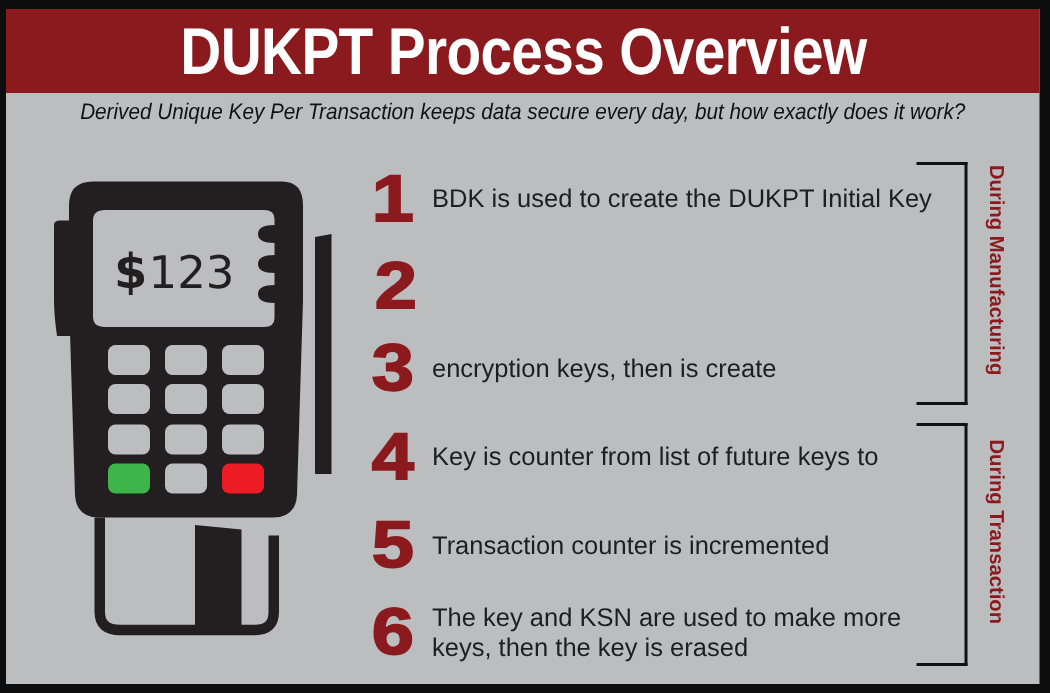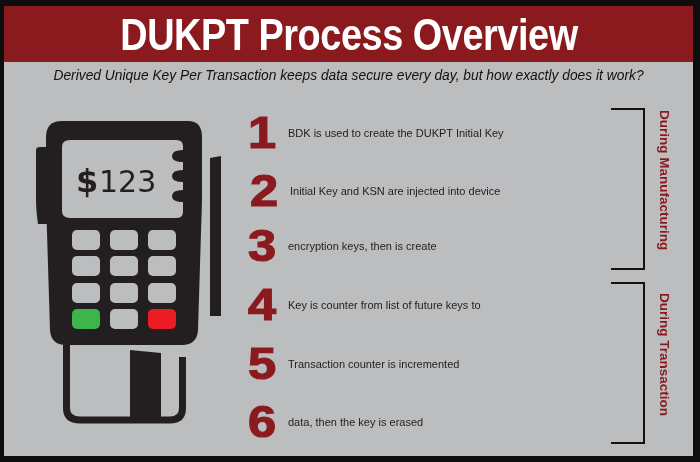--- a/index.html
+++ b/index.html
@@ -4,21 +4,21 @@
   <style>
     html, body { margin: 0; padding: 0; }
     body { width: 700px; height: 462px; background: #0d0d0d; position: relative; overflow: hidden; font-family: "Liberation Sans", sans-serif; }
     .frame { position: absolute; left: 4px; top: 6px; width: 689px; height: 450px; background: #bcbdbf; }
     .banner { position: absolute; left: 0; top: 0; width: 689px; height: 56px; background: #8b1a1e; display: flex; align-items: center; justify-content: center; }
     .banner-title { color: #ffffff; font-family: "Liberation Sans", sans-serif; font-weight: bold; font-size: 44px; letter-spacing: -0.5px; transform: scaleX(0.86); transform-origin: center; white-space: nowrap; line-height: 1; margin-top: 2px; }
     .subtitle { position: absolute; left: 0; top: 60px; width: 689px; text-align: center; font-style: italic; font-size: 15px; color: #111; transform: scaleX(0.92); transform-origin: center; white-space: nowrap; }
     .terminal { position: absolute; left: 0; top: 0; }
     .step { position: absolute; left: 244px; display: flex; align-items: center; }
     .step-num { width: 36px; font-family: "Liberation Sans", sans-serif; font-weight: bold; font-size: 44px; color: #8b1a1e; line-height: 1; text-align: center; transform: scaleX(1.15); margin-right: 8px; -webkit-text-stroke: 1.2px #8b1a1e; }
-    .step-text { font-size: 11px; color: #1e1e1e; line-height: 20px; white-space: nowrap; }
+    .step-text { font-size: 17px; color: #1e1e1e; line-height: 20px; white-space: nowrap; }
     .bracket { position: absolute; border: 2px solid #111; border-left: none; width: 10px; }
     .phase-label { position: absolute; color: #8b1a1e; font-weight: bold; font-size: 13.5px; white-space: nowrap; transform-origin: left top; transform: rotate(90deg); }
   </style>
 </head>
 <body>
 
 <div class="frame">
   <div class="banner">
     <span class="banner-title">DUKPT Process Overview</span>
   </div>
@@ -57,23 +57,20 @@
 </svg>
 
 <div class="step" style="top:111px;">
   <span class="step-num">1</span>
   <div class="step-text">
       <div>BDK is used to create the DUKPT Initial Key</div>
     </div>
 </div>
 <div class="step" style="top:169px; left:246px;">
   <span class="step-num">2</span>
-  <div class="step-text">
-      <div>Initial Key and KSN are injected into device</div>
-    </div>
 </div>
 <div class="step" style="top:224px;">
   <span class="step-num">3</span>
   <div class="step-text">
     <div>encryption keys, then is create</div>
   </div>
 </div>
 <div class="step" style="top:283px;">
   <span class="step-num">4</span>
   <div class="step-text">
@@ -82,21 +79,22 @@
 </div>
 <div class="step" style="top:342px;">
   <span class="step-num">5</span>
   <div class="step-text">
       <div>Transaction counter is incremented</div>
     </div>
 </div>
 <div class="step" style="top:400px;">
   <span class="step-num">6</span>
   <div class="step-text">
-    <div>data, then the key is erased</div>
+    <div>The key and KSN are used to make more</div>
+    <div>keys, then the key is erased</div>
   </div>
 </div>
 
 <div class="bracket" style="left:611px; top:108px; height:158px; width:32px;"></div>
 <div class="bracket" style="left:611px; top:282px; height:158px; width:32px;"></div>
 
 <div class="phase-label" style="left:672px; top:110px;">During Manufacturing</div>
 <div class="phase-label" style="left:672px; top:293px;">During Transaction</div>
 
 </body></html>

